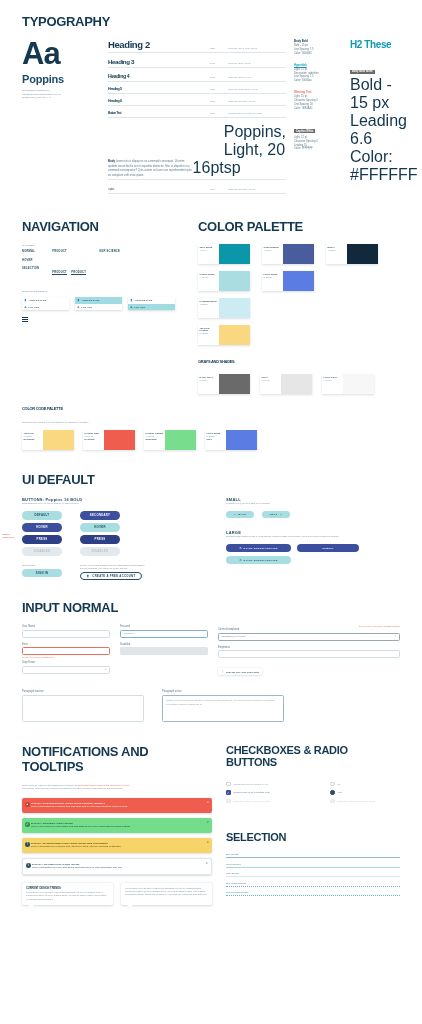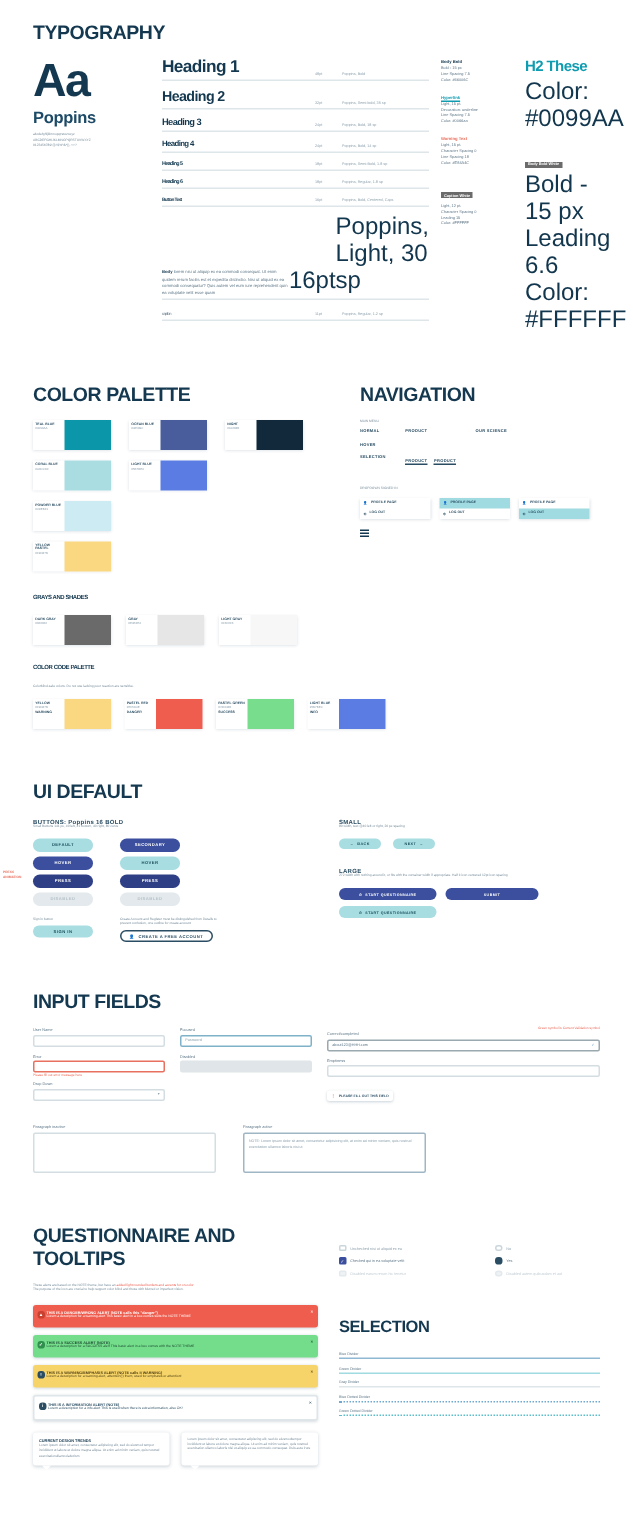--- a/index.html
+++ b/index.html
@@ -5,21 +5,21 @@
   * { box-sizing: border-box; margin: 0; padding: 0; }
   html, body {
     width: 422px;
     background: #ffffff;
     font-family: "Liberation Sans", sans-serif;
     color: #12364d;
   }
   body { width: 422px; overflow-x: hidden; }
 
   .page { width: 422px; padding: 0; position: relative; }
-  .sect { padding: 12px 22px; }
+  .sect { padding: 0 22px; }
   .sect-title {
     font-size: 13px; font-weight: bold; letter-spacing: -0.3px;
     color: #14384f; margin-bottom: 10px;
   }
   .sect-title.sm { font-size: 11.5px; }
   .nano { font-size: 2.2px; color: #7b909e; line-height: 1.4; }
   .lbl { font-size: 3px; font-weight: bold; letter-spacing: .2px; color: #2a4d63; }
 
   
   #typography { padding-top: 14px; }
@@ -159,25 +159,20 @@
         <div class="fname">Poppins</div>
         <div class="glyphs">
           <div class="nano">abcdefghijklmnopqrstuvwxyz</div>
           <div class="nano">ABCDEFGHIJKLMNOPQRSTUVWXYZ</div>
           <div class="nano">0123456789!@#$%^&amp;*(),.&lt;&gt;?</div>
         </div>
       </div>
 
       <div class="heads">
         <div class="hrow">
-          <div class="hname h1n">Heading 1</div>
-          <div class="hsize">48pt</div>
-          <div class="hdesc">Poppins, Bold</div>
-        </div>
-        <div class="hrow">
           <div class="hname h2n">Heading 2</div>
           <div class="hsize">32pt</div>
           <div class="hdesc">Poppins, Semi-bold, 35 sp</div>
         </div>
         <div class="hrow">
           <div class="hname h3n">Heading 3</div>
           <div class="hsize">24pt</div>
           <div class="hdesc">Poppins, Bold, 18 sp</div>
         </div>
         <div class="hrow">
@@ -197,21 +192,21 @@
         </div>
         <div class="hrow">
           <div class="hname h7n">Button Text</div>
           <div class="hsize">16pt</div>
           <div class="hdesc">Poppins, Bold, Centered, Caps</div>
         </div>
 
         <div class="bodyrow">
           <div class="btext"><b>Body</b> <span>lorem nisi ut aliquip ex ea commodi consequat. Ut enim quidem rerum facilis est et expedita distinctio. Nisi ut aliquid ex ea commodi consequatur? Quis autem vel eum iure reprehenderit quin ea voluptate velit esse quam</span></div>
           <div class="hsize">16pt</div>
-          <div class="hdesc">Poppins, Light, 30 sp</div>
+          <div class="hdesc">Poppins, Light, 20 sp</div>
         </div>
 
         <div class="hrow" style="margin-top:8px">
           <div class="hname" style="font-size:2.7px;font-weight:normal;color:#5e7788">caption</div>
           <div class="hsize">11pt</div>
           <div class="hdesc">Poppins, Regular, 1.2 sp</div>
         </div>
       </div>
 
       <div class="typo-right">
@@ -240,35 +235,93 @@
           <div class="sl">Light, 12 pt.</div>
           <div class="sl">Character Spacing 0</div>
           <div class="sl">Leading 15</div>
           <div class="sl">Color: #FFFFFF</div>
         </div>
       </div>
 
       <div class="typo-right2">
         <div class="h2teal">H2 These</div>
         <div style="margin-top:3px">
-          <div class="sl">Color: #0099AA</div>
         </div>
         <div style="margin-top:8px">
           <div class="tag-dark">Body Bold White</div>
           <div class="sl">Bold - 15 px</div>
           <div class="sl">Leading 6.6</div>
           <div class="sl">Color: #FFFFFF</div>
         </div>
       </div>
 
     </div>
   </div>
 
   <div class="sect" id="palette">
     <div class="cols2">
+      <div class="col" style="flex:0 0 160px">
+        <div class="sect-title">NAVIGATION</div>
+        <div class="nano" style="margin-top:2px">MAIN MENU</div>
+        <div class="nav-menu">
+          <div class="nav-col">
+            <div class="nrow">NORMAL</div>
+            <div class="nrow">HOVER</div>
+            <div class="nrow">SELECTION</div>
+          </div>
+          <div class="nav-col">
+            <div class="nrow">PRODUCT</div>
+            <div class="nrow u">PRODUCT</div>
+            <div class="nrow u">PRODUCT</div>
+          </div>
+          <div class="nav-col">
+            <div class="nrow">OUR SCIENCE</div>
+          </div>
+        </div>
+
+        <div class="nano" style="margin-top:9px">DROPDOWN SIGNED IN</div>
+        <div class="dropdowns">
+          <div class="dd">
+            <div class="item">
+                <span>👤</span>
+                <span>PROFILE PAGE</span>
+              </div>
+            <div class="item">
+                <span>⎆</span>
+                <span>LOG OUT</span>
+              </div>
+          </div>
+          <div class="dd">
+            <div class="item hl">
+                <span>👤</span>
+                <span>PROFILE PAGE</span>
+              </div>
+            <div class="item">
+                <span>⎆</span>
+                <span>LOG OUT</span>
+              </div>
+          </div>
+          <div class="dd">
+            <div class="item">
+                <span>👤</span>
+                <span>PROFILE PAGE</span>
+              </div>
+            <div class="item hl">
+                <span>⎆</span>
+                <span>LOG OUT</span>
+              </div>
+          </div>
+        </div>
+        <div class="ham">
+            <i></i>
+            <i></i>
+            <i></i>
+          </div>
+      </div>
+
       <div class="col">
         <div class="sect-title">COLOR PALETTE</div>
         <div class="sw-grid">
           <div class="sw-col">
             <div class="sw">
                 <div class="sw-txt">
                   <div class="n">TEAL BLUE</div>
                   <div class="hx">#0099AA</div>
                 </div>
                 <div class="sw-chip" style="background:#0b97a9"></div>
@@ -339,79 +392,20 @@
               <div class="sw-chip" style="background:#e6e6e6"></div>
             </div>
           <div class="sw">
               <div class="sw-txt">
                 <div class="n">LIGHT GRAY</div>
                 <div class="hx">#F6F6F6</div>
               </div>
               <div class="sw-chip" style="background:#f7f7f7"></div>
             </div>
         </div>
-      </div>
-
-      <div class="col" style="flex:0 0 160px">
-        <div class="sect-title">NAVIGATION</div>
-        <div class="nano" style="margin-top:2px">MAIN MENU</div>
-        <div class="nav-menu">
-          <div class="nav-col">
-            <div class="nrow">NORMAL</div>
-            <div class="nrow">HOVER</div>
-            <div class="nrow">SELECTION</div>
-          </div>
-          <div class="nav-col">
-            <div class="nrow">PRODUCT</div>
-            <div class="nrow u">PRODUCT</div>
-            <div class="nrow u">PRODUCT</div>
-          </div>
-          <div class="nav-col">
-            <div class="nrow">OUR SCIENCE</div>
-          </div>
-        </div>
-
-        <div class="nano" style="margin-top:9px">DROPDOWN SIGNED IN</div>
-        <div class="dropdowns">
-          <div class="dd">
-            <div class="item">
-                <span>👤</span>
-                <span>PROFILE PAGE</span>
-              </div>
-            <div class="item">
-                <span>⎆</span>
-                <span>LOG OUT</span>
-              </div>
-          </div>
-          <div class="dd">
-            <div class="item hl">
-                <span>👤</span>
-                <span>PROFILE PAGE</span>
-              </div>
-            <div class="item">
-                <span>⎆</span>
-                <span>LOG OUT</span>
-              </div>
-          </div>
-          <div class="dd">
-            <div class="item">
-                <span>👤</span>
-                <span>PROFILE PAGE</span>
-              </div>
-            <div class="item hl">
-                <span>⎆</span>
-                <span>LOG OUT</span>
-              </div>
-          </div>
-        </div>
-        <div class="ham">
-            <i></i>
-            <i></i>
-            <i></i>
-          </div>
       </div>
     </div>
 
     <div class="sect-title sm" style="margin-top:12px;font-size:4px">COLOR CODE PALETTE</div>
     <div class="nano">Colorblind-safe colors. Do not use lacking poor reaction are sensitive.</div>
     <div class="ccp">
       <div class="sw">
           <div class="sw-txt">
             <div class="n">YELLOW</div>
             <div class="hx">#F9D87B</div>
@@ -508,21 +502,21 @@
         </div>
         <div class="btn lg teal" style="width:65px;margin-top:4px">
             <span>⏱</span>
             <span>START QUESTIONNAIRE</span>
           </div>
       </div>
     </div>
   </div>
 
   <div class="sect" style="padding-top:20px">
-    <div class="sect-title">INPUT FIELDS</div>
+    <div class="sect-title">INPUT NORMAL</div>
     <div style="display:flex;gap:10px">
       <div style="flex:0 0 88px">
         <div class="fld-label">User Name</div>
         <div class="fld"></div>
         <div class="fld-label" style="margin-top:5px">Error</div>
         <div class="fld err"></div>
         <div class="err-msg">Please fill out error message here</div>
         <div class="fld-label" style="margin-top:3px">Drop Down</div>
         <div class="fld">
             <span style="flex:1"></span>
@@ -561,21 +555,21 @@
         <div class="fld-label">Paragraph active</div>
         <div class="ta act">NOTE:
 Lorem ipsum dolor sit amet, consectetur adipisicing elit, at enim ad minim veniam, quis nostrud exercitation ullamco laboris nisi ut</div>
       </div>
     </div>
   </div>
 
   <div class="sect" style="padding-top:22px">
     <div style="display:flex;gap:14px">
       <div style="flex:0 0 190px">
-        <div class="sect-title">QUESTIONNAIRE AND TOOLTIPS</div>
+        <div class="sect-title">NOTIFICATIONS AND TOOLTIPS</div>
         <div class="nano"><span>These alerts are based on the NOTE theme, but have an</span> <span style="color:#ef5d4e">added light rounded borders and accents for on-color</span></div>
         <div class="nano" style="margin-bottom:8px">The purpose of the icon are crucial to help support color blind and those with blurred or imperfect vision.</div>
 
         <div class="alert al-danger">
           <div class="ic" style="background:#c9402f">▲</div>
           <div class="x">✕</div>
           <div class="t">THIS IS A DANGER/WRONG ALERT (NOTE calls this "danger")</div>
           <div class="d">Lorem a description for a warning alert This basic alert in a box comes suits the NOTE THEME</div>
         </div>
         <div class="alert al-success">
@@ -602,20 +596,21 @@
             <div class="tt">CURRENT DESIGN TRENDS</div>
             <div class="td">Lorem ipsum dolor sit amet, consectetur adipiscing elit, sed do eiusmod tempor incididunt ut labore et dolore magna aliqua. Ut enim ad minim veniam, quis nostrud exercitationullamcolaborism</div>
           </div>
           <div class="tooltip" style="flex:1 1 0">
             <div class="td">Lorem ipsum dolor sit amet, consectetur adipiscing elit, sed do eiusmodtempor incididunt ut labore et dolore magna aliqua. Ut enim ad minim veniam, quis nostrud exercitation ullamco laboris nisi ut aliquip ex ea commodo consequat. Duis aute irure</div>
           </div>
         </div>
       </div>
 
       <div style="flex:1 1 auto">
+        <div class="sect-title" style="font-size:11px">CHECKBOXES &amp; RADIO BUTTONS</div>
         <div style="margin-top:14px">
           <div style="display:flex;gap:8px">
             <div style="flex:0 0 96px">
               <div class="cbrow">
                   <span class="cb"></span>
                   <span>Unchecked nisi ut aliquid ex ea</span>
                 </div>
               <div class="cbrow">
                   <span class="cb on">✓</span>
                   <span style="color:#5e7788">Checked qui in ea voluptate velit</span>

